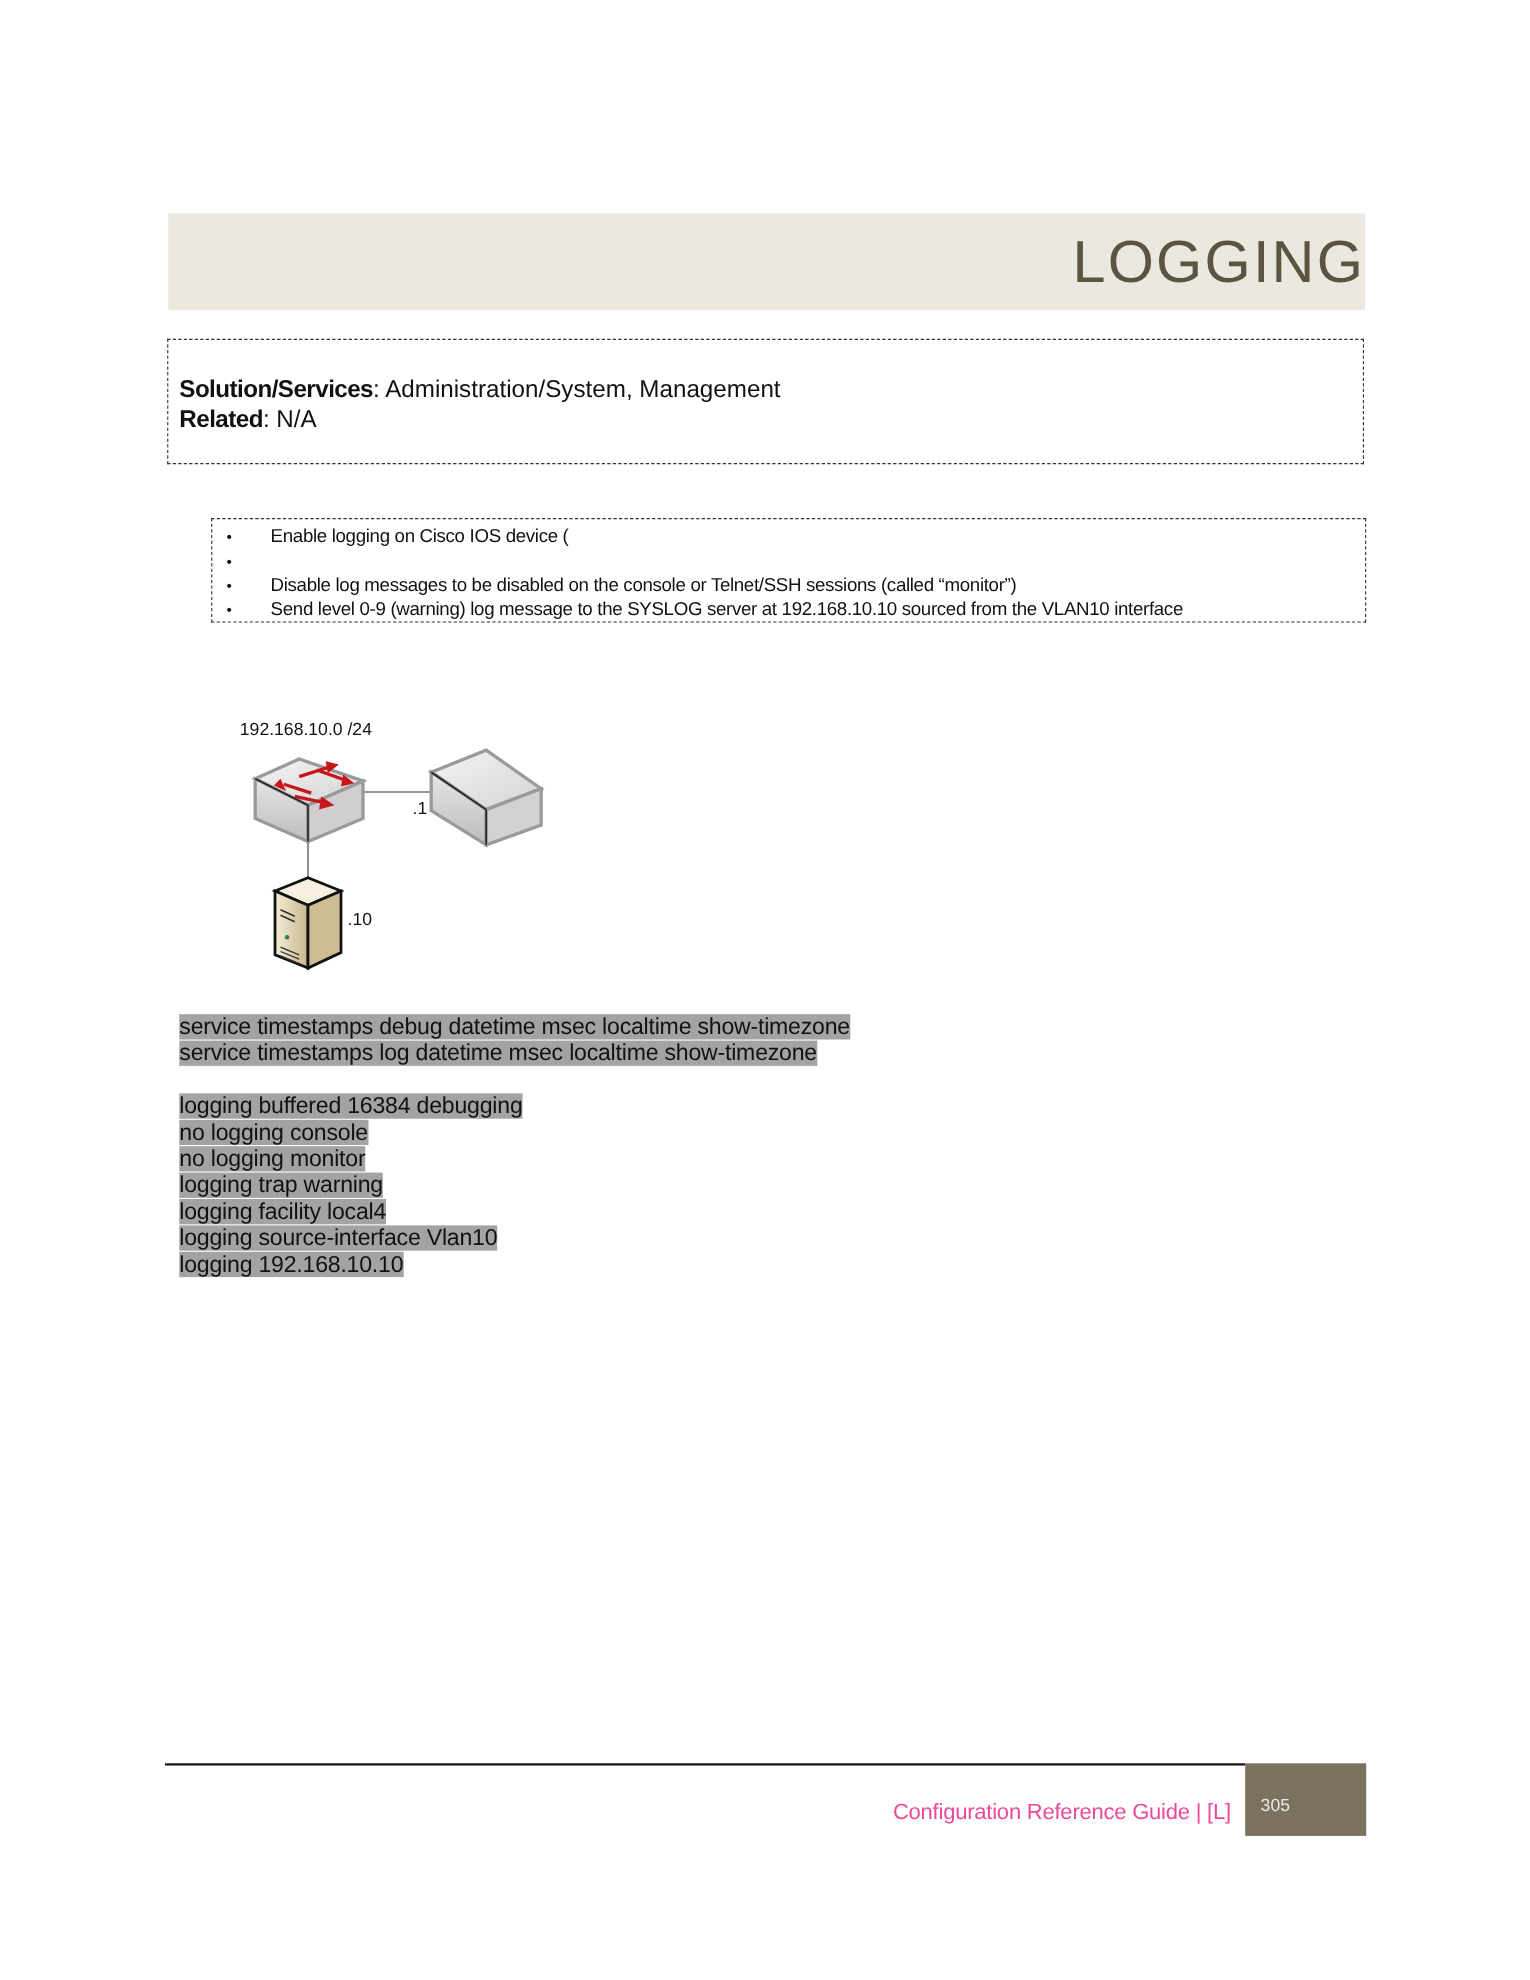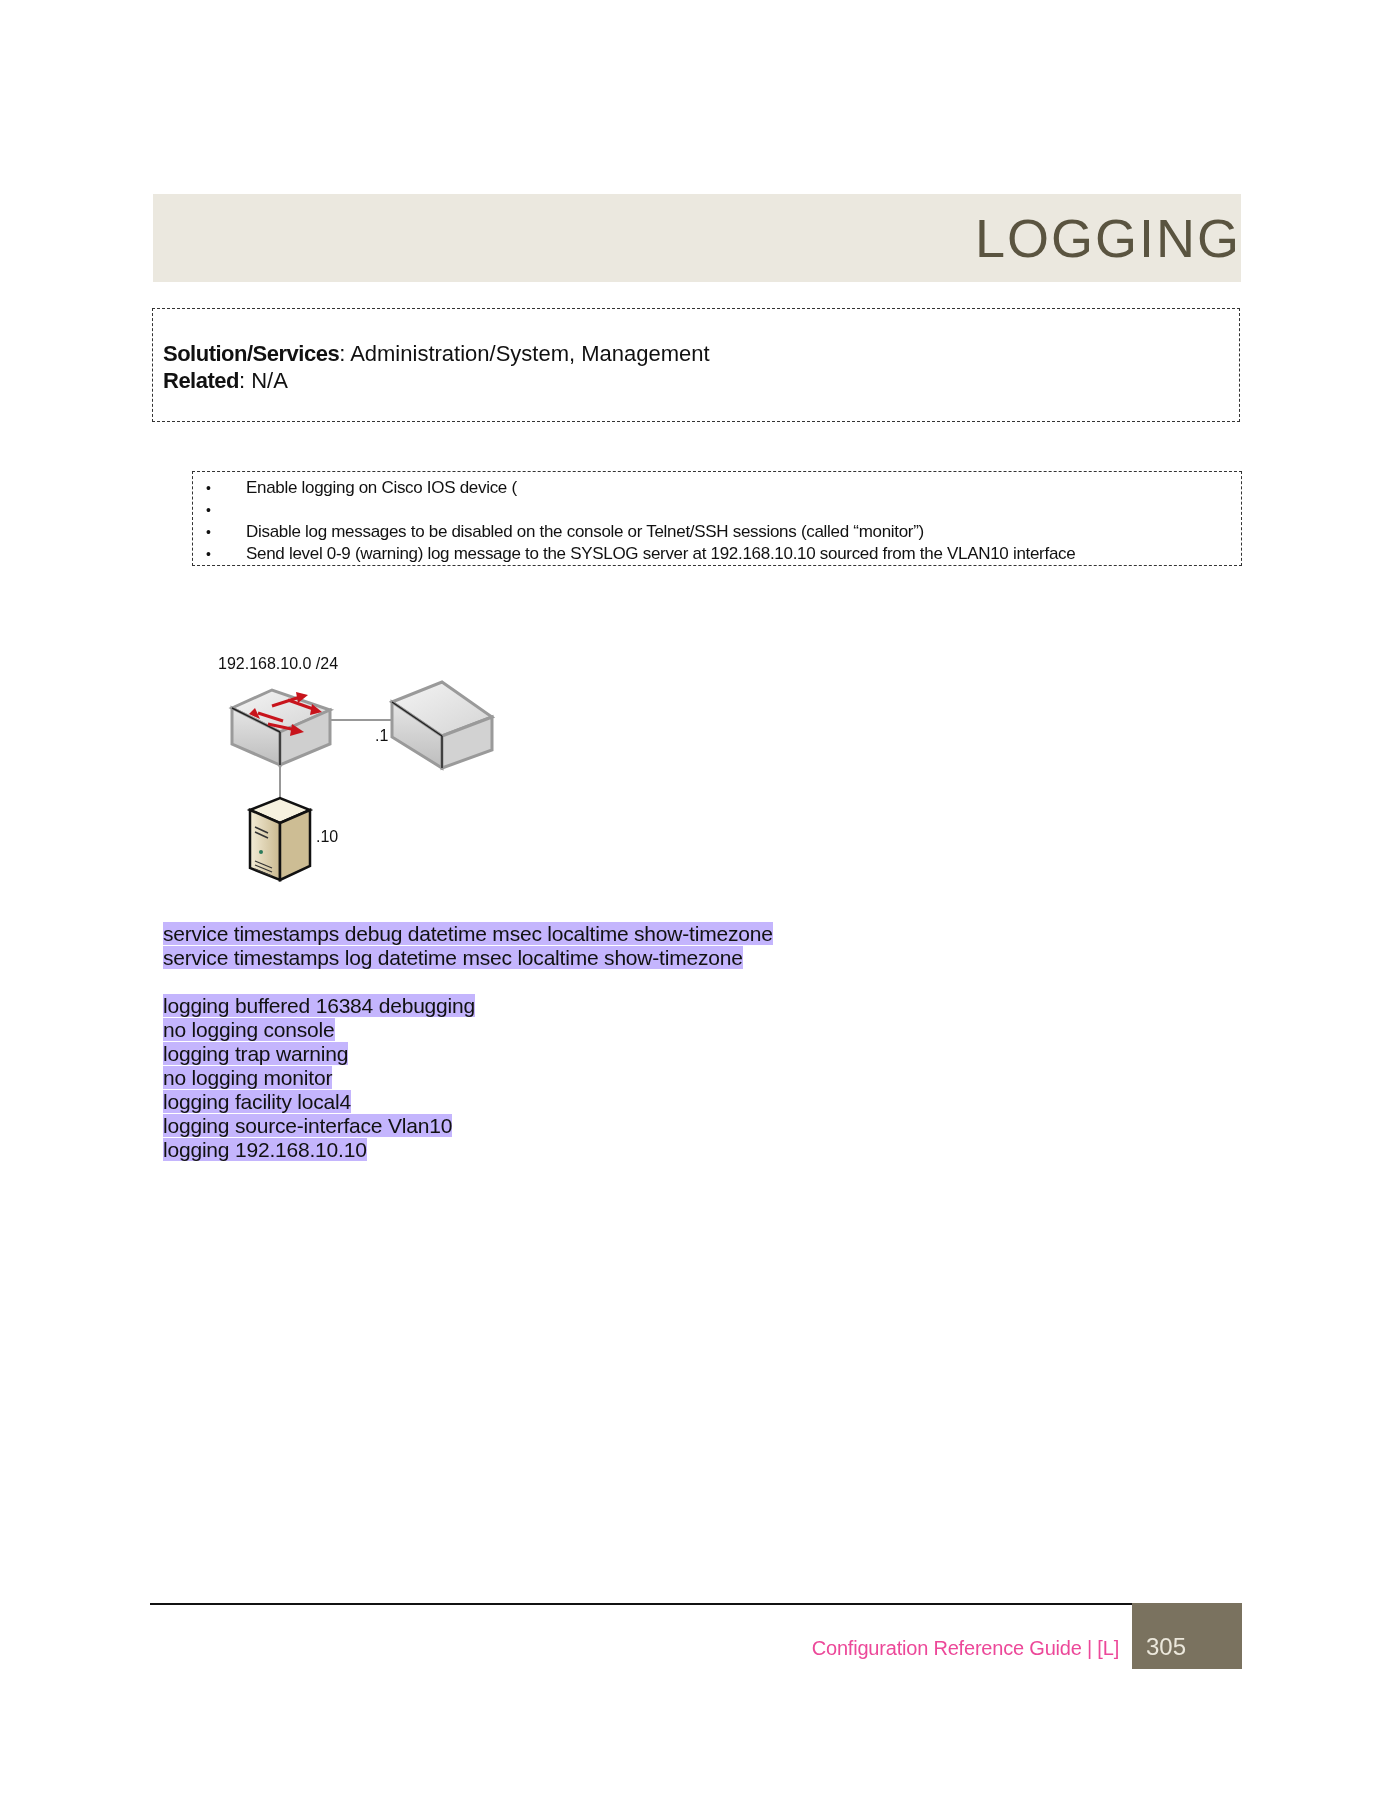--- a/index.html
+++ b/index.html
@@ -13,26 +13,26 @@
   .meta-line { position:absolute; left:10px; font-size:22px; color:#111; white-space:nowrap; }
   .meta-line b { font-weight:bold; letter-spacing:-0.5px; }
   .bullets-box { left:192px; top:471px; width:1050px; height:95px; border:1px dashed #333; box-sizing:border-box; }
   .bullets-box ul { list-style:none; margin:0; padding:0; position:absolute; left:0; top:5px; }
   .bullets-box li { position:relative; height:22px; line-height:22px; font-size:17px; color:#111;
                     padding-left:53px; white-space:nowrap; letter-spacing:-0.3px; }
   .bullets-box li .dot { position:absolute; left:13px; top:0; font-size:14px; }
   .diagram { left:200px; top:640px; width:320px; height:260px; }
   .code { left:163px; top:922px; }
   .code-line { display:block; height:24px; line-height:24px; font-size:21px; }
-  .code-line span { background:#c4b5fd; color:#111; letter-spacing:-0.2px; }
+  .code-line span { background:#a3a3a3; color:#111; letter-spacing:-0.2px; }
   .code-gap { height:24px; }
   .footer-rule { left:150px; top:1603px; width:982px; height:2px; background:#111; }
   .footer-text { right:272px; top:1637px; font-size:20px; color:#ec4899; white-space:nowrap; letter-spacing:-0.2px; }
   .page-box { left:1132px; top:1603px; width:110px; height:66px; background:#7a725f; }
-  .page-num { position:absolute; left:14px; top:30px; font-size:24px; color:#ece8dc; }
+  .page-num { position:absolute; left:14px; top:30px; font-size:16px; color:#ece8dc; }
 </style>
 </head>
 <body>
 
 <div class="abs title-band">
   <div class="title-text">LOGGING</div>
 </div>
 
 <div class="abs meta-box">
   <div class="meta-line" style="top:32px;">
@@ -114,22 +114,22 @@
   <div class="abs" style="left:175px;top:87px;font-size:16px;color:#111;">.1</div>
   <div class="abs" style="left:116px;top:188px;font-size:16px;color:#111;">.10</div>
 </div>
 
 <div class="abs code">
   <div class="code-line"><span>service timestamps debug datetime msec localtime show-timezone</span></div>
   <div class="code-line"><span>service timestamps log datetime msec localtime show-timezone</span></div>
   <div class="code-gap"></div>
   <div class="code-line"><span>logging buffered 16384 debugging</span></div>
   <div class="code-line"><span>no logging console</span></div>
+  <div class="code-line"><span>no logging monitor</span></div>
   <div class="code-line"><span>logging trap warning</span></div>
-  <div class="code-line"><span>no logging monitor</span></div>
   <div class="code-line"><span>logging facility local4</span></div>
   <div class="code-line"><span>logging source-interface Vlan10</span></div>
   <div class="code-line"><span>logging 192.168.10.10</span></div>
 </div>
 
 <div class="abs footer-rule"></div>
 <div class="abs footer-text">Configuration Reference Guide | [L]</div>
 <div class="abs page-box">
   <span class="page-num">305</span>
 </div>

